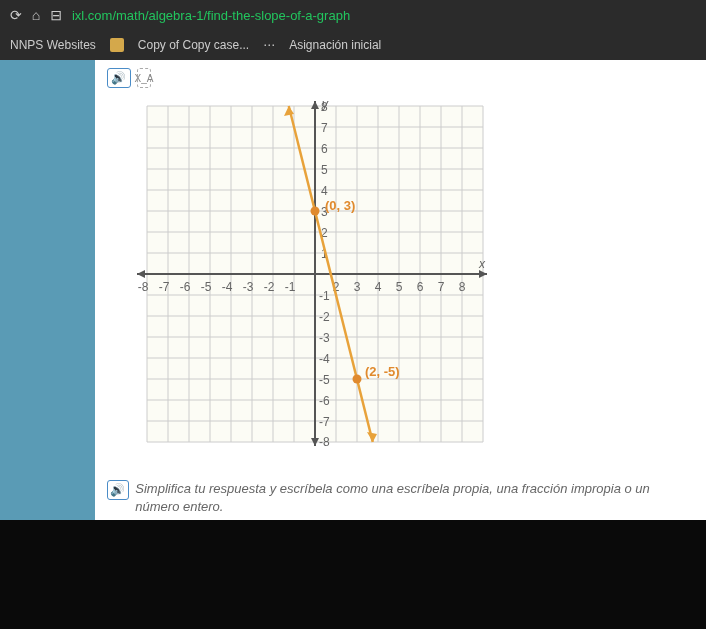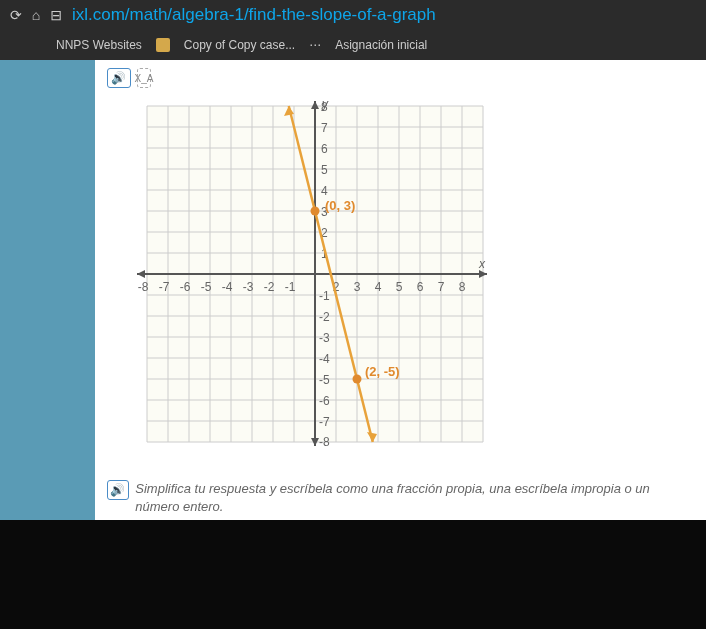--- a/index.html
+++ b/index.html
@@ -17,29 +17,28 @@
       font-size: 12px;
     }
     .url-bar {
       display: flex;
       align-items: center;
       padding: 4px 10px;
       gap: 10px;
       height: 30px;
     }
     .url-icon { font-size: 14px; }
-    .url-text { color: #0ea5e9; font-size: 17px; }
+    .url-text { color: #22c55e; font-size: 13px; }
     .bookmarks {
       display: flex;
       align-items: center;
       padding: 4px 10px;
       gap: 14px;
       height: 30px;
       font-size: 12px;
-      margin-left: 46px;
     }
     .bookmark-icon {
       width: 14px; height: 14px;
       background: #d4a84b;
       border-radius: 2px;
     }
     .main-area {
       display: flex;
       height: 460px;
       background: #f5f5f5;
@@ -239,18 +238,18 @@
         <circle cx="188" cy="115" r="4.5" fill="#e08a2e"></circle>
         <text x="198" y="114" class="point-label">(0, 3)</text>
 
         <circle cx="230" cy="283" r="4.5" fill="#e08a2e"></circle>
         <text x="238" y="280" class="point-label">(2, -5)</text>
       </svg>
     </div>
 
     <div class="instruction-row">
       <div class="audio-icon">🔊</div>
-      <div class="instruction-text">Simplifica tu respuesta y escríbela como una fracción propia, una escríbela impropia o un número entero.</div>
+      <div class="instruction-text">Simplifica tu respuesta y escríbela como una escríbela propia, una fracción impropia o un número entero.</div>
     </div>
   </div>
 </div>
 
 <div class="bottom-black"></div>
 
 </body></html>

